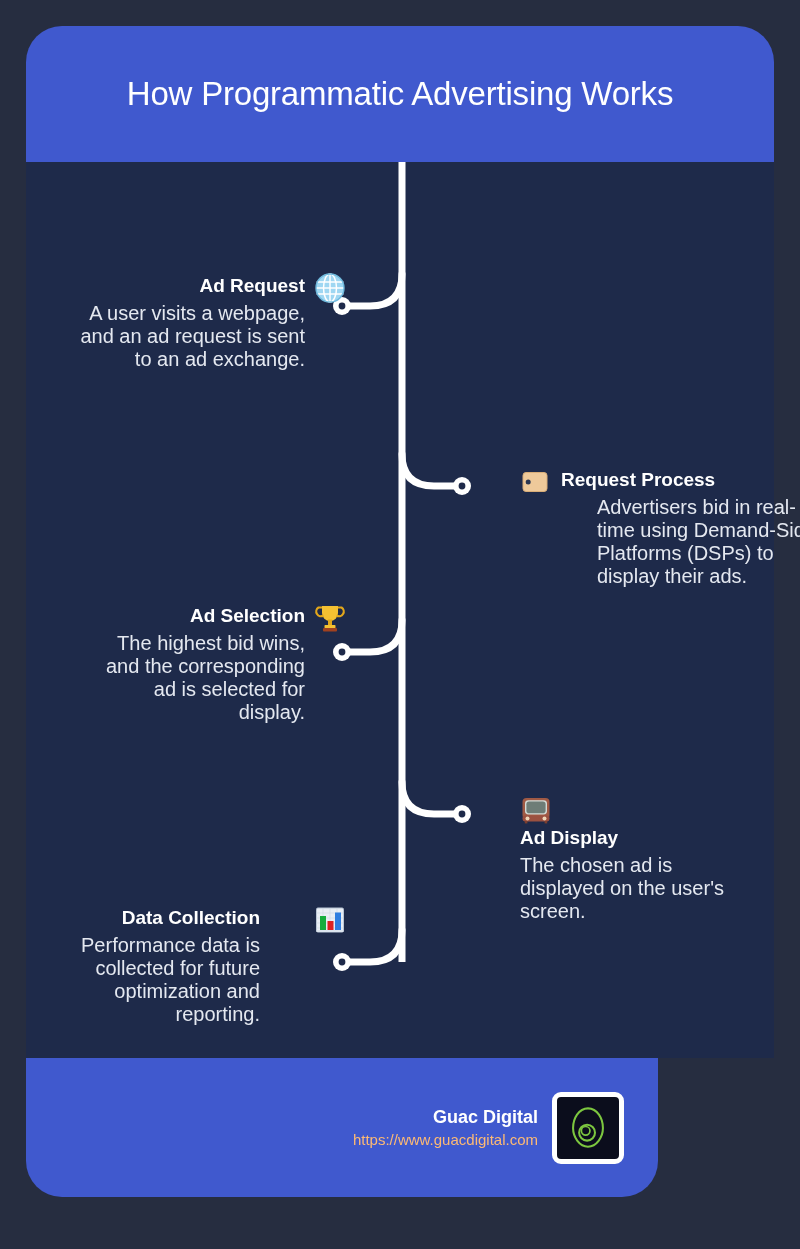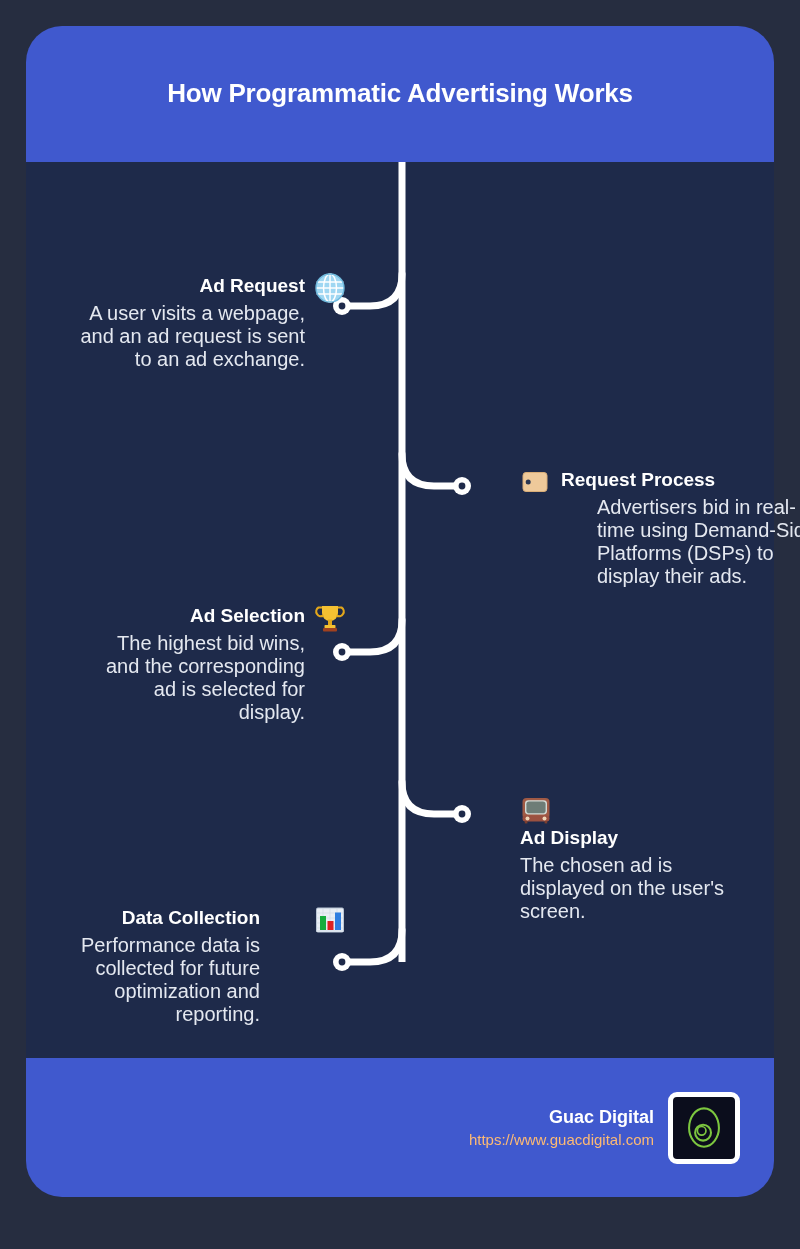--- a/index.html
+++ b/index.html
@@ -32,22 +32,22 @@
     height: 136px;
     background: #4059ce;
     border-radius: 36px 36px 0 0;
     display: flex;
     align-items: center;
     justify-content: center;
     box-sizing: border-box;
   }
   .header-title {
     color: #ffffff;
-    font-size: 26px;
-    font-weight: bold;
+    font-size: 33px;
+    font-weight: normal;
     letter-spacing: -0.2px;
     text-align: center;
     line-height: 1.2;
     padding: 0 30px;
   }
 
   
   .body-panel {
     position: absolute;
     left: 0;
@@ -123,21 +123,21 @@
     position: relative;
     margin-top: -2px;
   }
   .icon-box svg { display: block; }
 
   
   .footer-band {
     position: absolute;
     left: 0;
     top: 1032px;
-    width: 748px;
+    width: 632px;
     height: 139px;
     background: #4059ce;
     border-radius: 0 0 36px 36px;
     display: flex;
     align-items: center;
     justify-content: flex-end;
     box-sizing: border-box;
     padding-right: 34px;
   }
   .footer-text {

